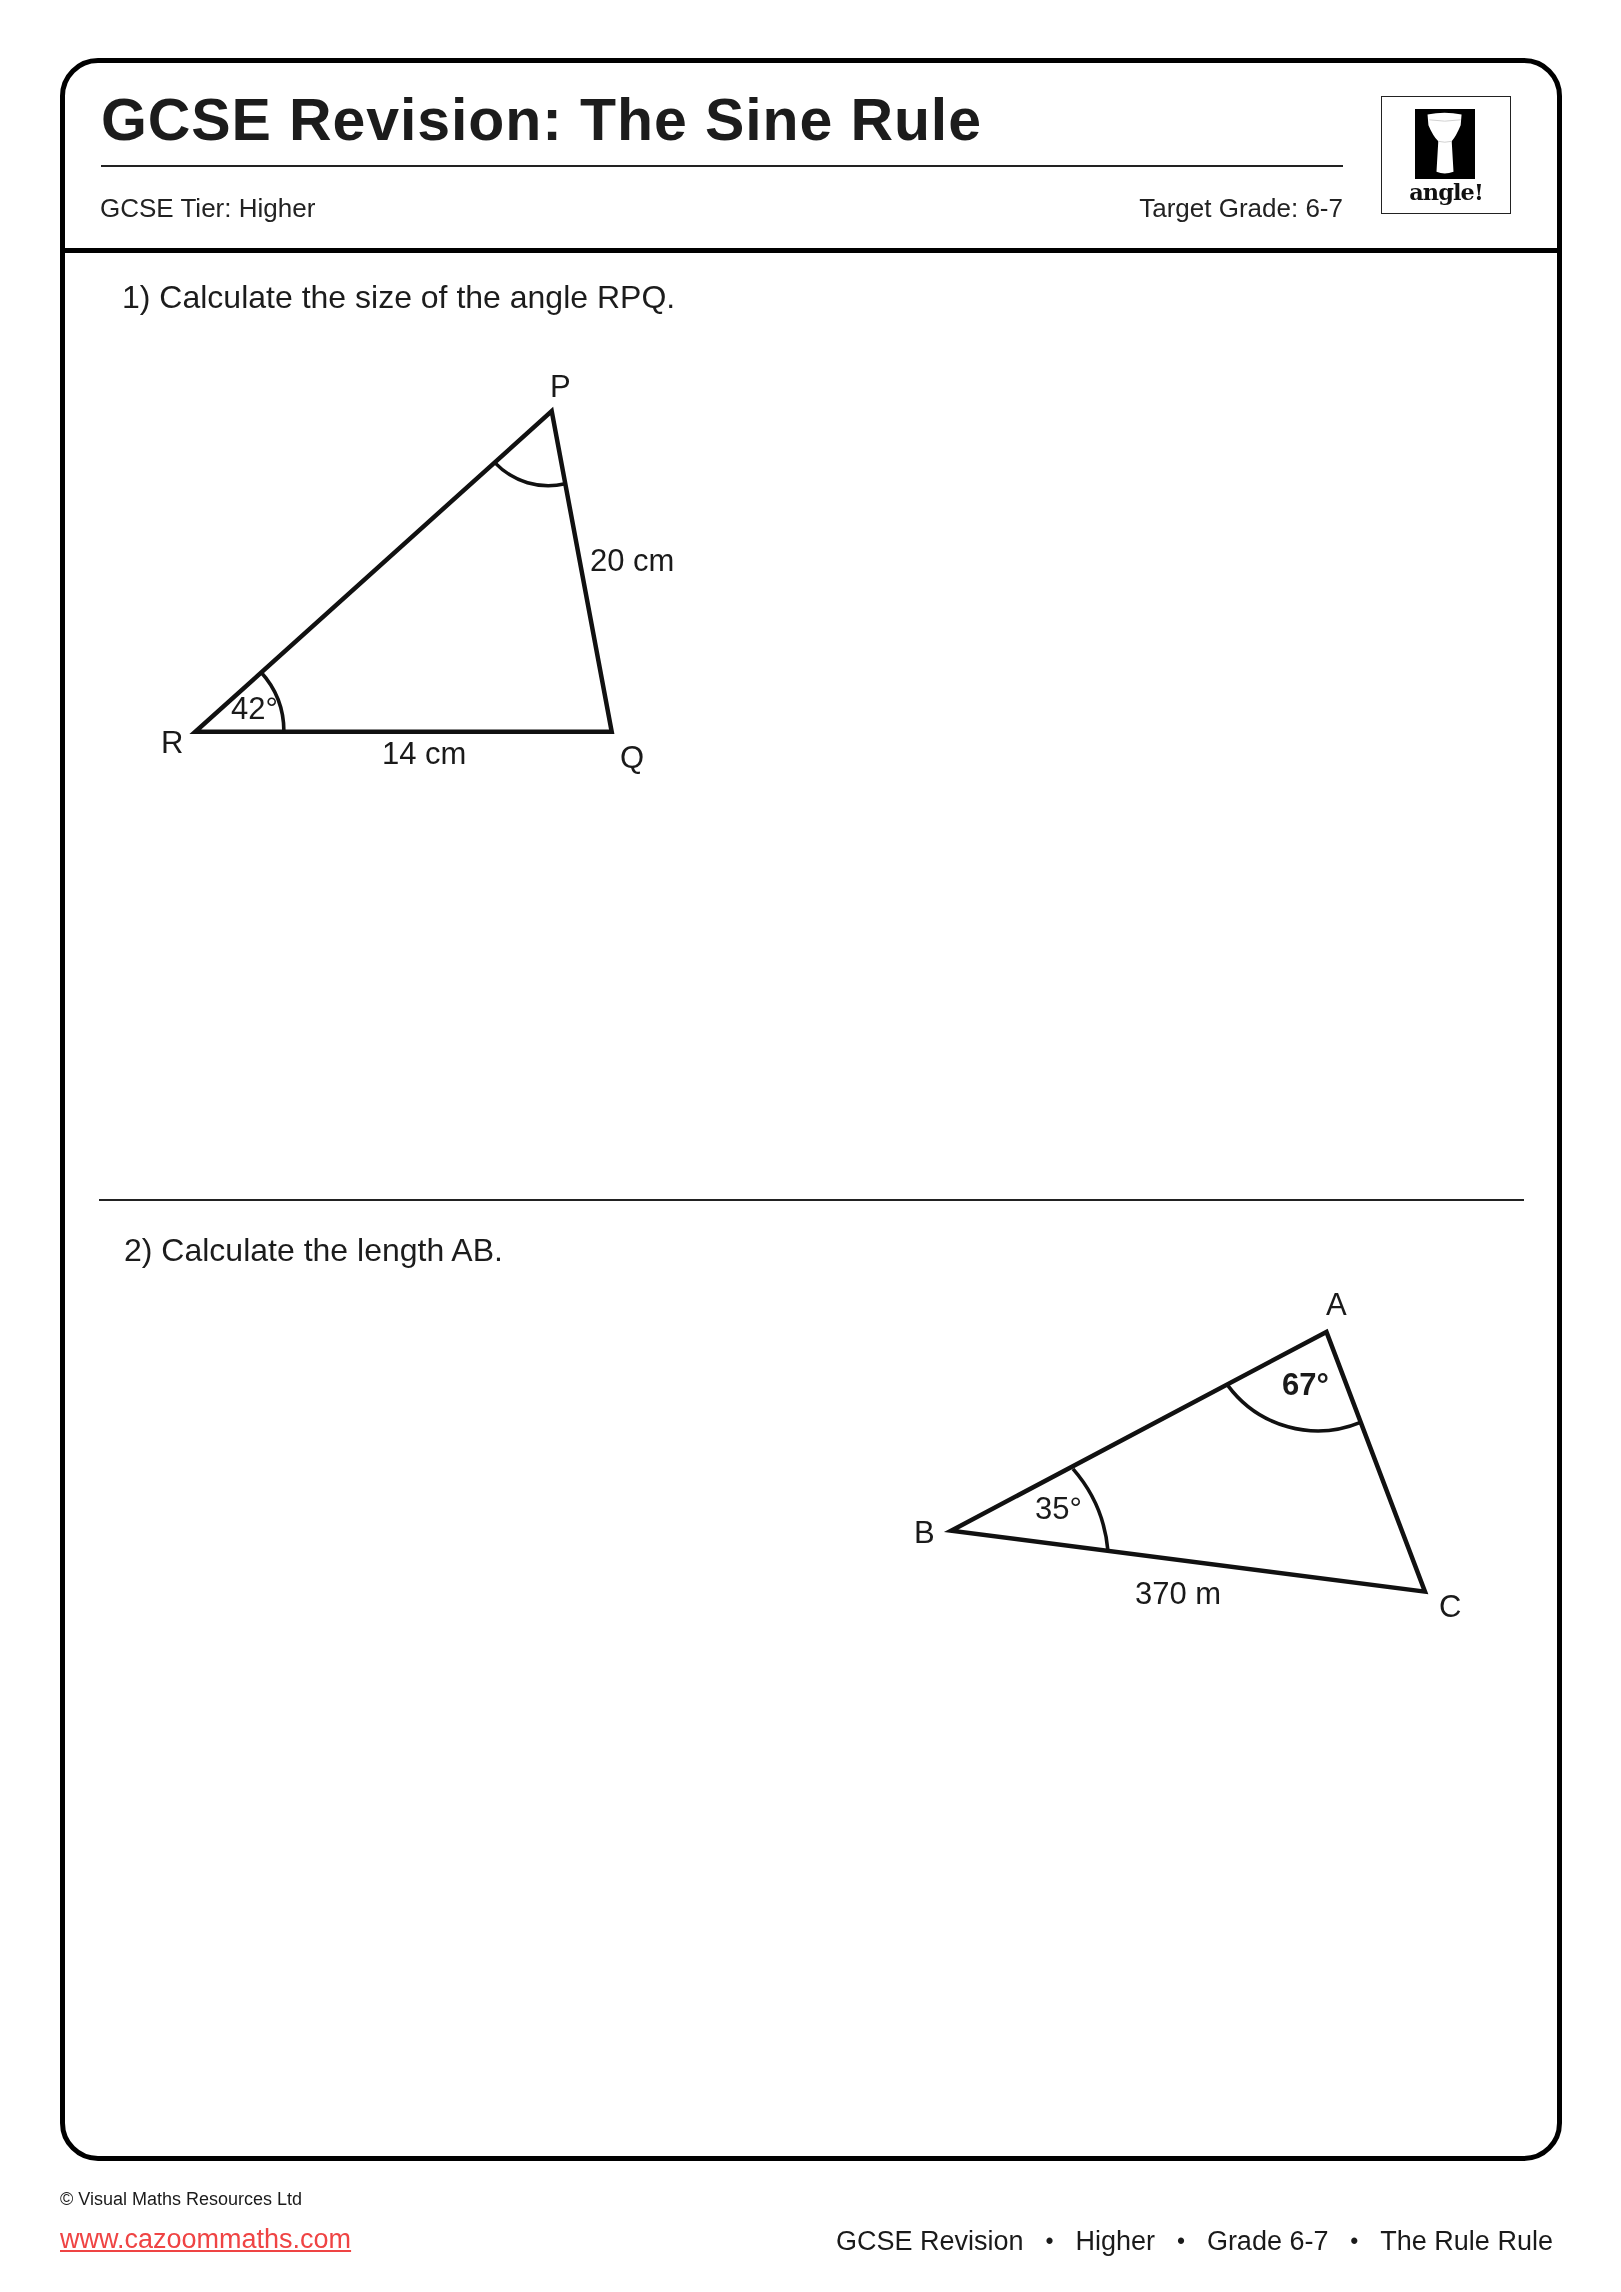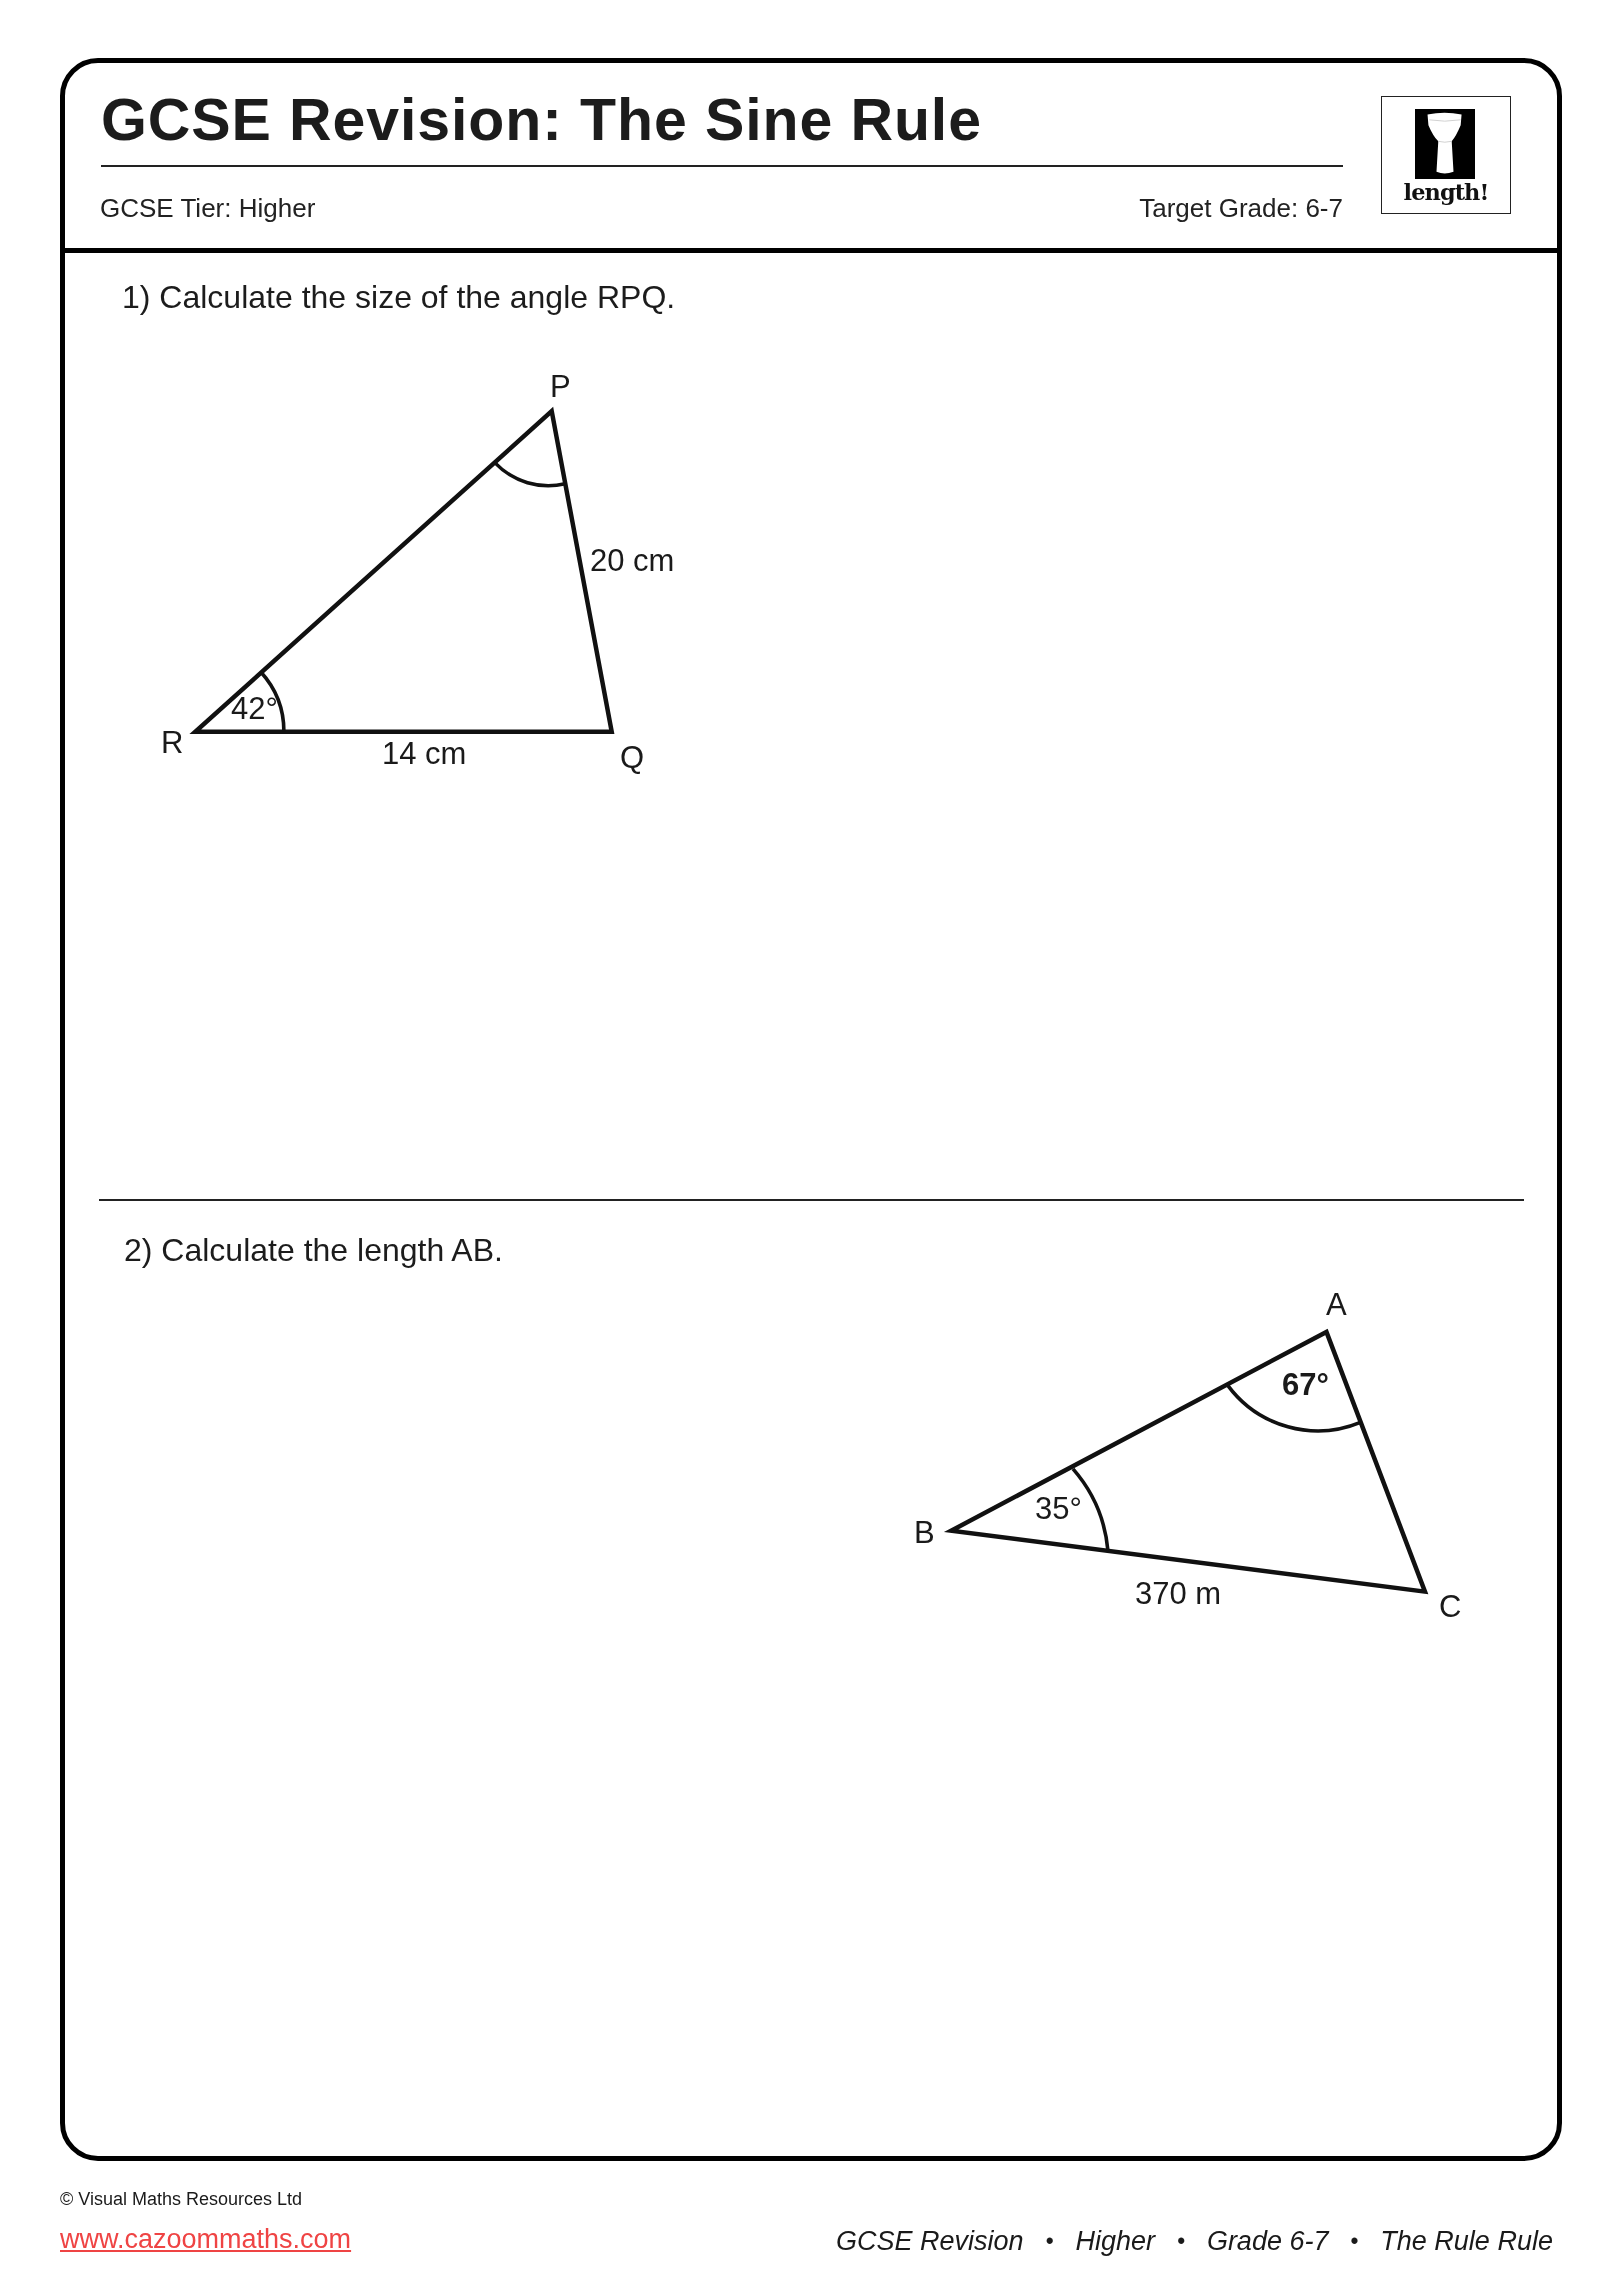--- a/index.html
+++ b/index.html
@@ -24,42 +24,42 @@
   .question { font-size: 32px; font-weight: normal; white-space: nowrap; line-height: 38px; color: #1c1c1c; margin-left: 22px; }
   .q1 { left: 100px; top: 278px; }
   .q2 { left: 102px; top: 1231px; }
   .divider { left: 99px; top: 1199px; width: 1425px; height: 1.8px; background: #222; }
   .diagram { position: absolute; left: 0; top: 0; }
   .lbl { position: absolute; font-size: 31px; line-height: 32px; white-space: nowrap; color: #1a1a1a; }
   .footer-left { left: 60px; top: 2183px; font-size: 18px; line-height: 32px; white-space: nowrap; color: #1a1a1a; }
   .footer-link { left: 60px; top: 2223px; font-size: 27px; line-height: 32px; white-space: nowrap;
                  color: #ef4444; text-decoration: underline; }
   .footer-right { left: 836px; top: 2225px; width: 717px; font-size: 27px; line-height: 32px;
-                  white-space: nowrap; color: #1a1a1a; display: flex; justify-content: space-between; font-style: italic; }
+                  white-space: nowrap; color: #1a1a1a; display: flex; justify-content: space-between; }
   .dot { font-size: 23px; }
 </style>
 </head>
 <body>
 
 <div class="frame"></div>
 
 <div class="abs title">GCSE Revision: The Sine Rule</div>
 <div class="abs title-rule"></div>
 <div class="abs meta tier">GCSE Tier: Higher</div>
 <div class="abs meta grade">Target Grade: 6-7</div>
 
 <div class="abs logo-box">
   <div class="logo-drum-bg">
     <svg width="60" height="70" viewBox="0 0 67 78">
       <path d="M14 6 Q33 2 52 6 L51 18 Q46 30 41 36 L43 70 Q33 74 24 70 L26 36 Q20 30 15 18 Z" fill="#fff"></path>
       <path d="M16 12 Q33 15 51 12" stroke="#ccc" stroke-width="1" fill="none"></path>
       <path d="M26 36 Q33 38 41 36" stroke="#ccc" stroke-width="1" fill="none"></path>
     </svg>
   </div>
-  <div class="logo-text">length!</div>
+  <div class="logo-text">angle!</div>
 </div>
 
 <div class="abs sep"></div>
 
 <div class="abs question q1">1)  Calculate the size of the angle RPQ.</div>
 
 <svg class="diagram" width="1622" height="2293" viewBox="0 0 1811 2560">
 
   <g stroke="#111" stroke-width="5" fill="none" stroke-linejoin="miter">
     <polygon points="616,459 683,817 218,817"></polygon>

